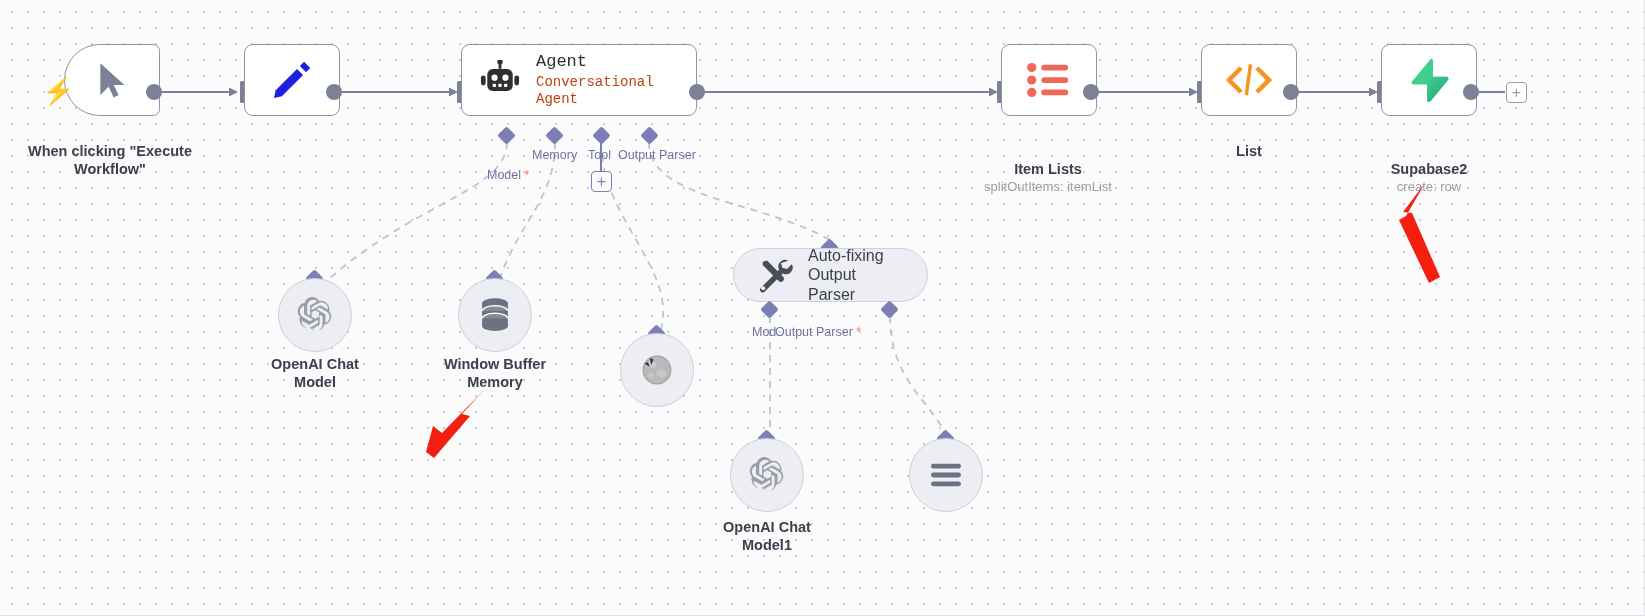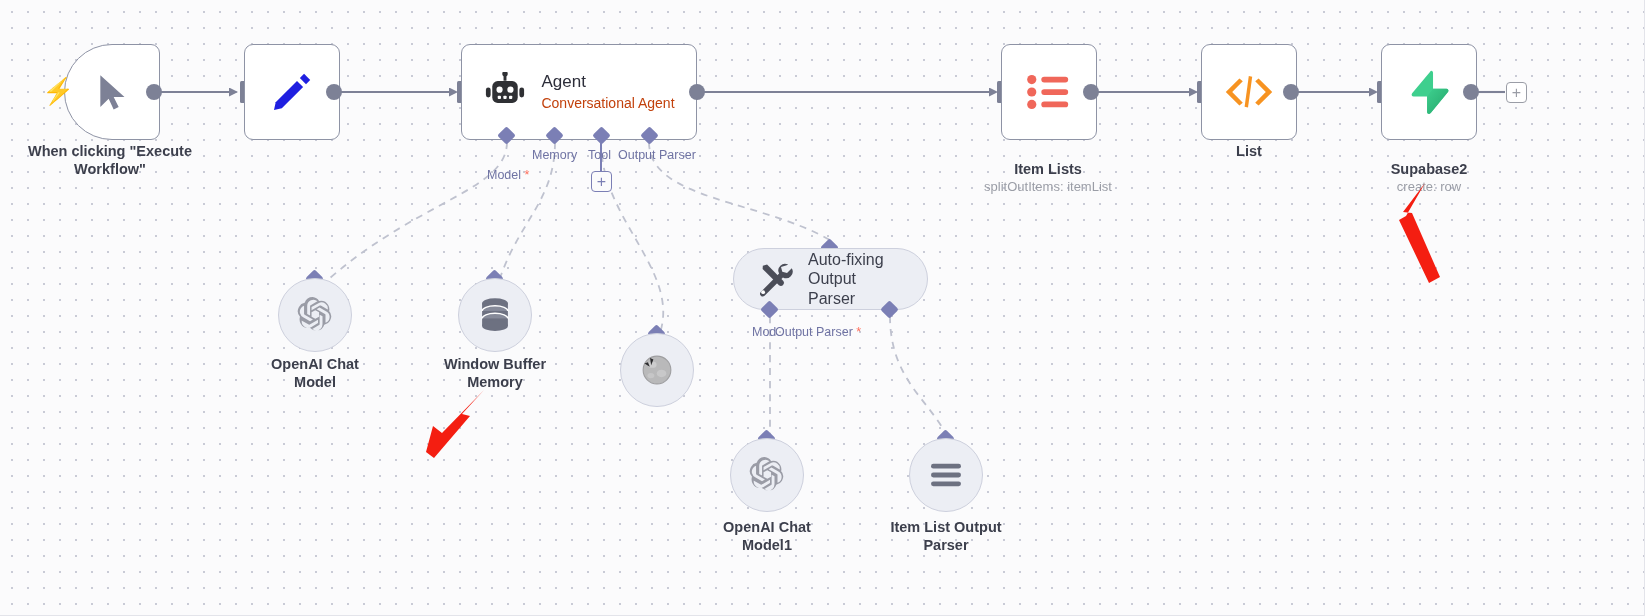--- a/index.html
+++ b/index.html
@@ -18,25 +18,25 @@
     background-position: 4px 4px;
     overflow: hidden;
     border-right: 1px solid #e3e4ea;
     border-bottom: 1px solid #e3e4ea;
   }
   #edges { position: absolute; left: 0; top: 0; width: 1645px; height: 616px; pointer-events: none; }
 
   
   .node {
     position: absolute;
-    width: 96px; height: 96px;
+    width: 96px; height: 72px;
     background: #fff;
     border: 1.6px solid #8e93a5;
     border-radius: 9px;
-    display: flex; align-items: center; justify-content: center;
+    display: flex; align-items: center; justify-content: center; font-family: Liberation Mono, monospace;
   }
   .node.trigger { border-top-left-radius: 48px; border-bottom-left-radius: 48px; }
   .node.wide { width: 236px; }
   .node-inner { display: flex; align-items: center; gap: 14px; padding: 0 16px; }
   .node-icon { display: flex; align-items: center; justify-content: center; flex: none; }
   .node-texts { display: flex; flex-direction: column; line-height: 1.2; }
   .node-title-in { font-size: 17px; color: #2d2e3a; }
   .node-sub-in { font-size: 14px; color: #c2410c; margin-top: 2px; }
 
   .caption {
@@ -72,21 +72,21 @@
   .subnode {
     position: absolute;
     width: 74px; height: 74px;
     border-radius: 50%;
     background: #eceef4;
     border: 1.4px solid #cdd0dd;
     display: flex; align-items: center; justify-content: center;
   }
   .pill {
     position: absolute;
-    height: 62px;
+    height: 54px;
     border-radius: 31px;
     background: #eceef4;
     border: 1.4px solid #cdd0dd;
     display: flex; align-items: center; gap: 14px;
     padding: 0 22px;
   }
   .pill-title { font-size: 16px; color: #3c3f4c; line-height: 1.22; white-space: pre-line; }
 
   .diamond {
     position: absolute; width: 13px; height: 13px;
@@ -335,22 +335,20 @@
   <div class="diamond" style="left:939px; top:432px;"></div>
   <div class="subnode" style="left:909px; top:438px;">
     <span>
       <svg width="36" height="30" viewBox="0 0 24 18">
         <rect x="2" y="1.5" width="20" height="3.2" rx="1.6" fill="#6d7181"></rect>
         <rect x="2" y="7.4" width="20" height="3.2" rx="1.6" fill="#6d7181"></rect>
         <rect x="2" y="13.3" width="20" height="3.2" rx="1.6" fill="#6d7181"></rect>
       </svg>
     </span>
   </div>
-  <div class="caption" style="left:831px; top:518px;">Item List Output
-Parser</div>
 
   <svg style="position:absolute; left:0; top:0; width:1645px; height:616px; pointer-events:none;" viewBox="0 0 1645 616">
     <g fill="#f41e11">
       <path d="M484,390 L462,414 L470,416 L434,458 L426,452 L433,426 L442,433 Z"></path>
       <path d="M1425,183 L1403,212 L1412,213 L1440,277 L1429,283 L1399,220 L1406,216 Z"></path>
     </g>
   </svg>
 
 </div>
 

